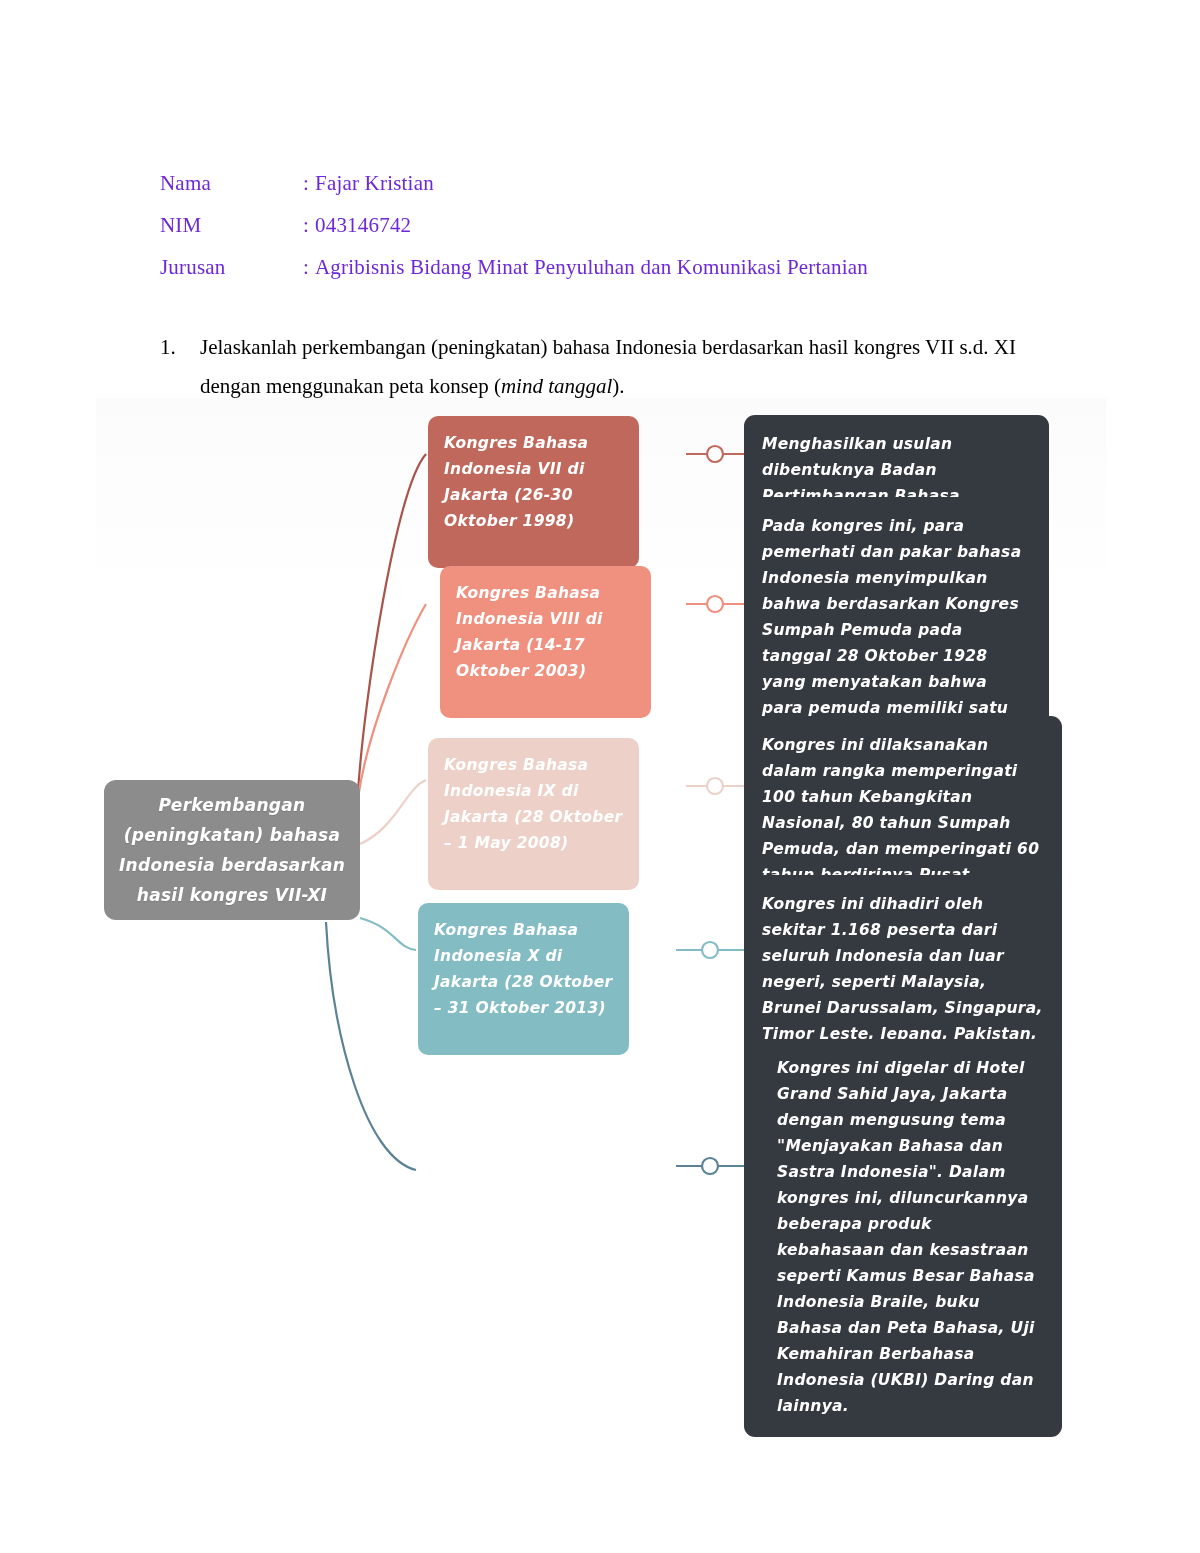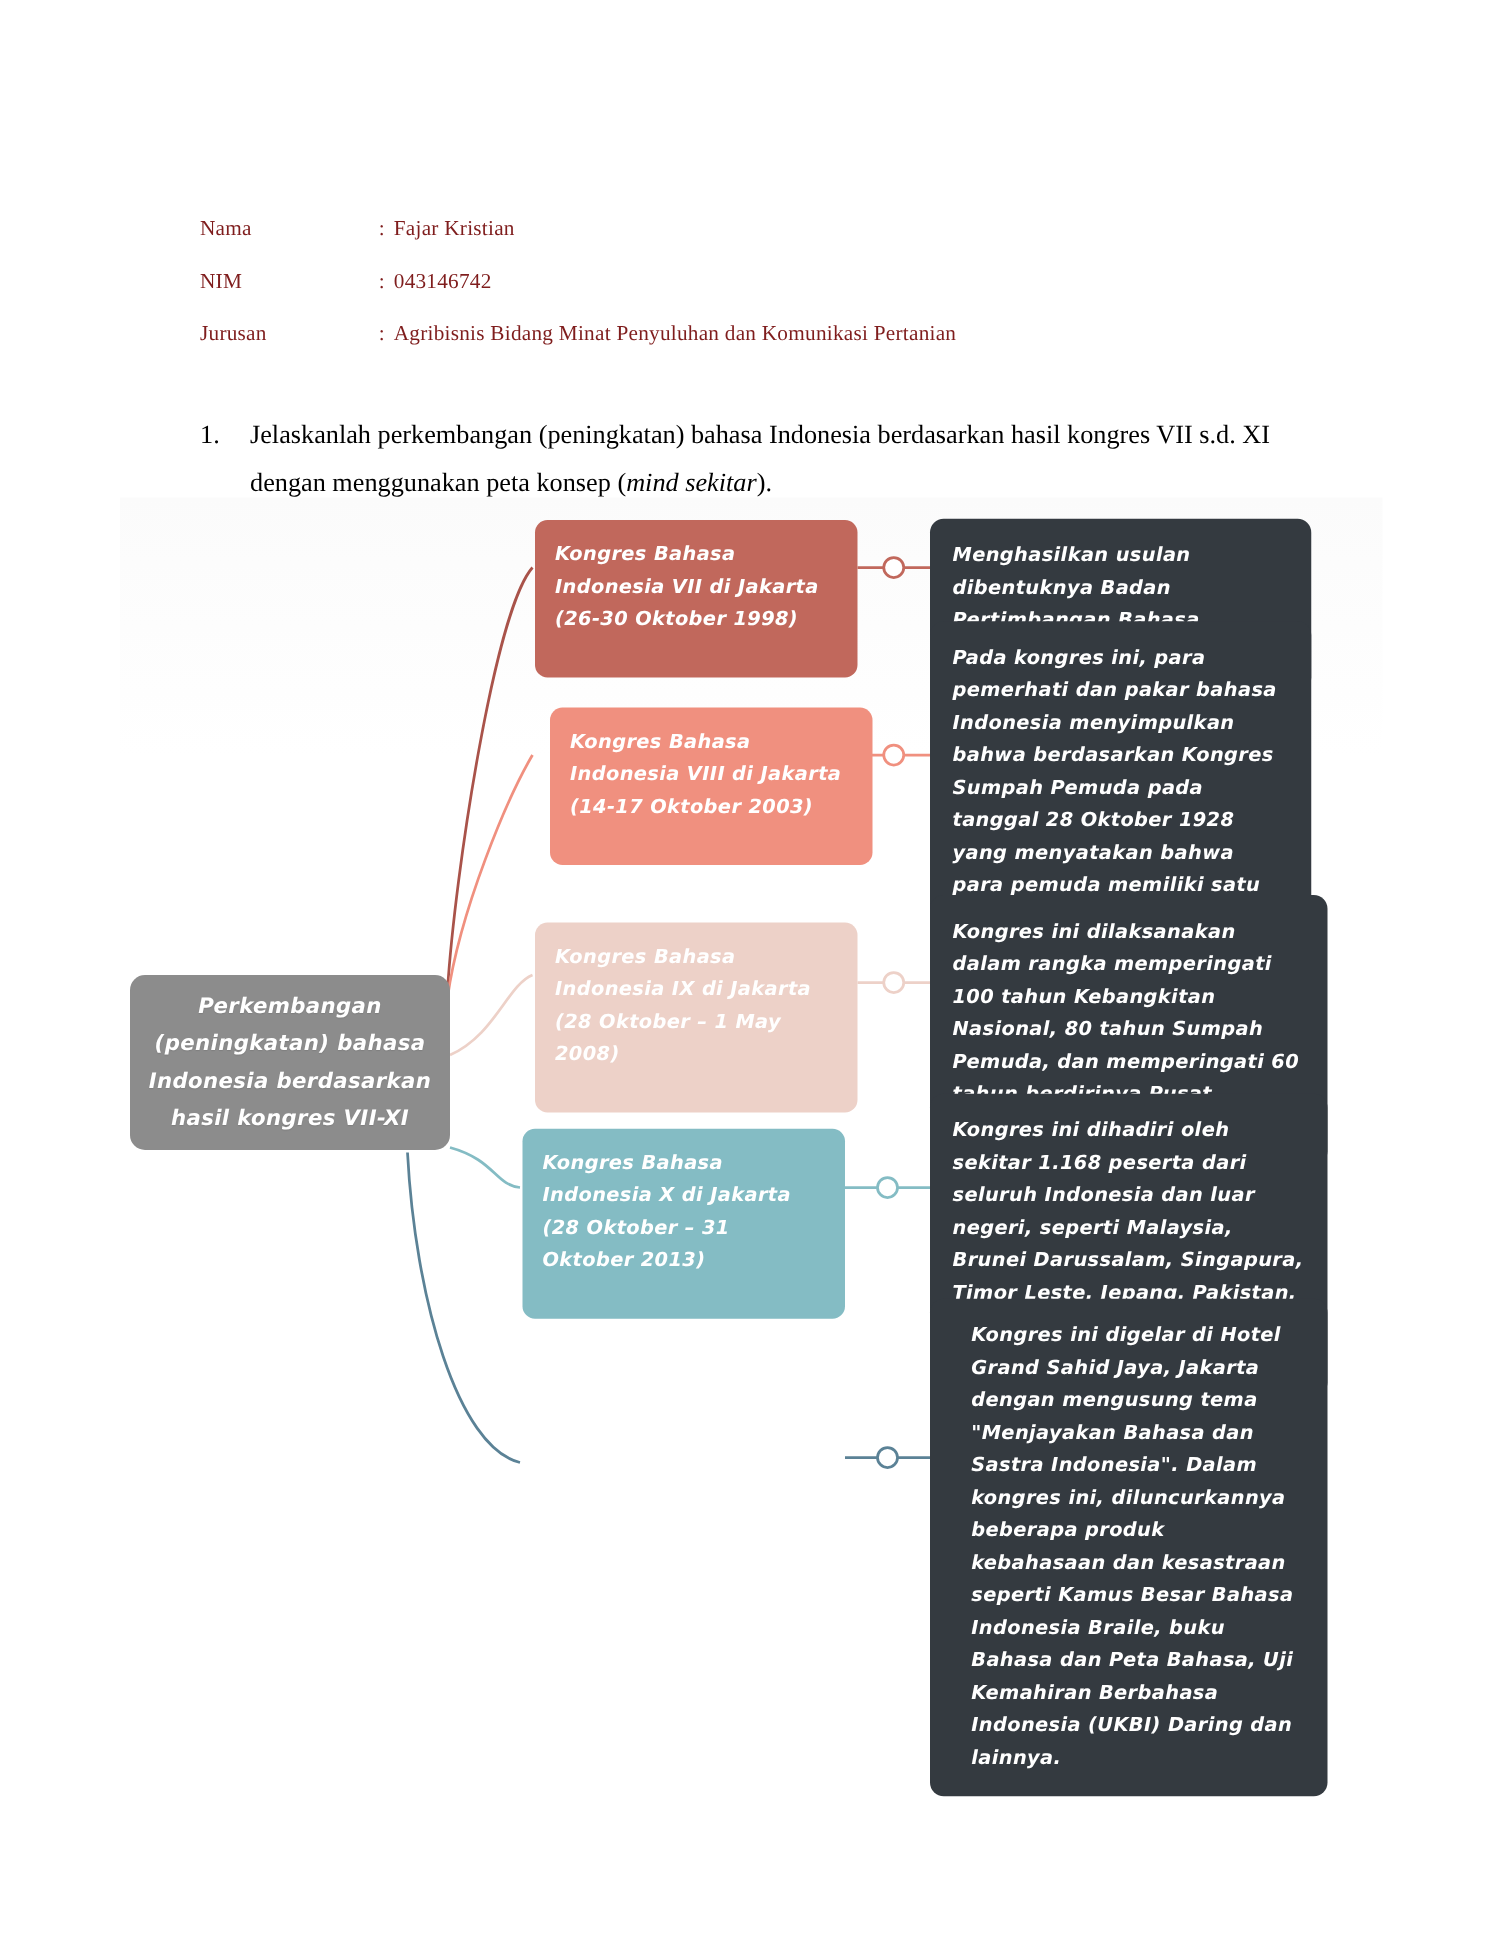--- a/index.html
+++ b/index.html
@@ -18,23 +18,23 @@
   
   .doc-header {
     position: absolute;
     left: 160px;
     top: 162px;
     width: 900px;
   }
   .hdr-row {
     display: flex;
     align-items: flex-end;
-    font-size: 17px;
+    font-size: 21px;
     line-height: 42px;
-    color: #7f1d1d;
+    color: #6d28d9;
     letter-spacing: 0.2px;
   }
   .hdr-label { width: 143px; flex: 0 0 143px; }
   .hdr-sep   { width: 12px; flex: 0 0 12px; }
   .hdr-value { flex: 1 1 auto; }
 
   .question {
     position: absolute;
     left: 160px;
     top: 328px;
@@ -86,21 +86,21 @@
     align-items: center;
     justify-content: center;
     text-align: center;
     font-size: 17px;
     line-height: 30px;
     padding: 6px 10px;
     text-shadow: 0 1px 1px rgba(0,0,0,0.10);
   }
 
   .branch {
-    width: 258px;
+    width: 211px;
     padding: 14px 16px 34px 16px;
     font-size: 15.5px;
     line-height: 26px;
     display: flex;
     align-items: center;
   }
   .detail {
     background: #343a40;
     padding: 16px 18px 18px 18px;
     font-size: 15.5px;
@@ -143,21 +143,21 @@
 
   <div class="hdr-row">
     <span class="hdr-label">Jurusan</span>
     <span class="hdr-sep">:</span>
     <span class="hdr-value">Agribisnis Bidang Minat Penyuluhan dan Komunikasi Pertanian</span>
   </div>
 </div>
 
 <div class="question">
   <span class="q-num">1.</span>
-  <span class="q-body"><span>Jelaskanlah perkembangan (peningkatan) bahasa Indonesia berdasarkan hasil kongres VII s.d. XI dengan menggunakan peta konsep (</span><i>mind sekitar</i><span>).</span></span>
+  <span class="q-body"><span>Jelaskanlah perkembangan (peningkatan) bahasa Indonesia berdasarkan hasil kongres VII s.d. XI dengan menggunakan peta konsep (</span><i>mind tanggal</i><span>).</span></span>
 </div>
 
 <div class="mindmap">
 
   <svg class="mm-svg" viewBox="0 0 1010 940">
 
     <path d="M 262 394 C 268 300, 300 90, 330 56" fill="none" stroke="#a9534a" stroke-width="2.2"></path>
     <path d="M 262 400 C 272 330, 310 240, 330 206" fill="none" stroke="#f0907f" stroke-width="2.2"></path>
     <path d="M 264 446 C 300 430, 310 390, 330 382" fill="none" stroke="#edd1c8" stroke-width="2.2"></path>
     <path d="M 264 520 C 300 530, 300 550, 320 552" fill="none" stroke="#84bcc4" stroke-width="2.2"></path>

